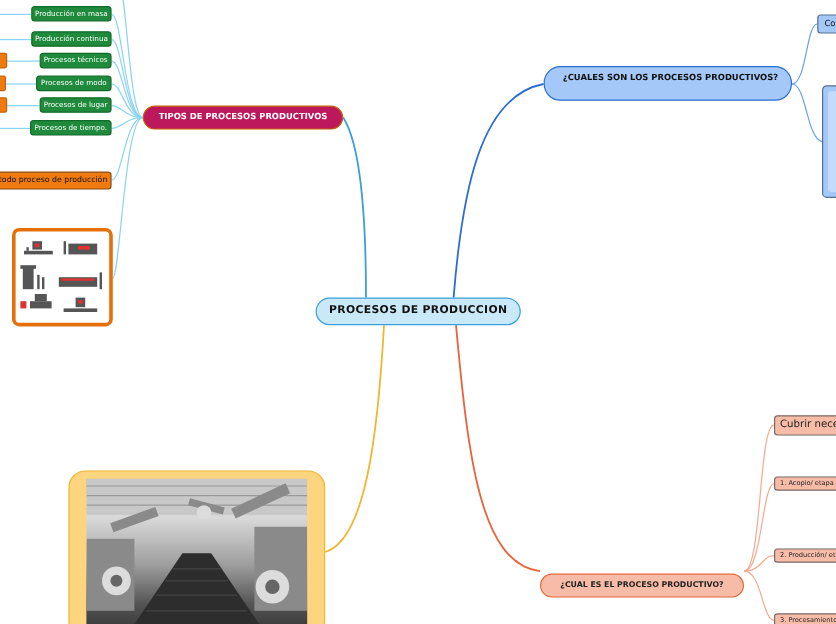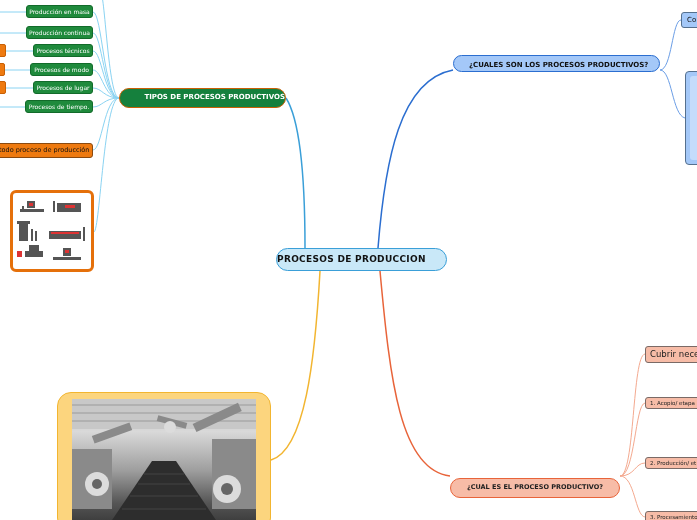--- a/index.html
+++ b/index.html
@@ -5,31 +5,31 @@
   html, body { margin:0; padding:0; }
   body {
     width:697px; height:520px; overflow:hidden; position:relative;
     background:#ffffff;
     font-family:"DejaVu Sans", "Liberation Sans", sans-serif;
   }
   svg.links { position:absolute; left:0; top:0; width:697px; height:520px; pointer-events:none; }
   .node { position:absolute; box-sizing:border-box; white-space:nowrap; overflow:hidden; }
 
   .central {
-    left:276px; top:248px; width:171px; height:23px;
+    left:263px; top:248px; width:171px; height:23px;
     background:#c9e8f8; border:1.5px solid #3a9fd8; border-radius:12px;
-    font-size:9px; font-weight:bold; color:#111; line-height:20px; letter-spacing:0.3px;
+    font-size:9px; font-weight:bold; color:#111; text-align:center; line-height:20px; letter-spacing:0.3px;
   }
   .main-orange {
     left:119px; top:88px; width:167px; height:20px;
-    background:#15803d; border:1.5px solid #c86005; border-radius:10px;
-    color:#fff; font-size:7px; font-weight:bold; text-align:right; line-height:17px;
+    background:#be185d; border:1.5px solid #c86005; border-radius:10px;
+    color:#fff; font-size:7px; font-weight:bold; text-align:center; line-height:17px;
   }
   .main-blue {
-    left:453px; top:55px; width:207px; height:17px;
+    left:453px; top:55px; width:207px; height:29px;
     background:#a4c8f8; border:1.5px solid #2b6ed0; border-radius:14px;
     color:#111; font-size:7px; font-weight:bold; padding:5px 0 0 15px; line-height:9px; white-space:normal;
   }
   .main-salmon {
     left:450px; top:466px; width:170px; height:20px;
     background:#f7bca7; border:1.5px solid #e8643a; border-radius:10px;
     color:#222; font-size:6.5px; font-weight:bold; text-align:center; line-height:17px;margin-top:12px;
   }
   .green {
     background:#1f8a3c; border:1px solid #126b2a; border-radius:3px;

